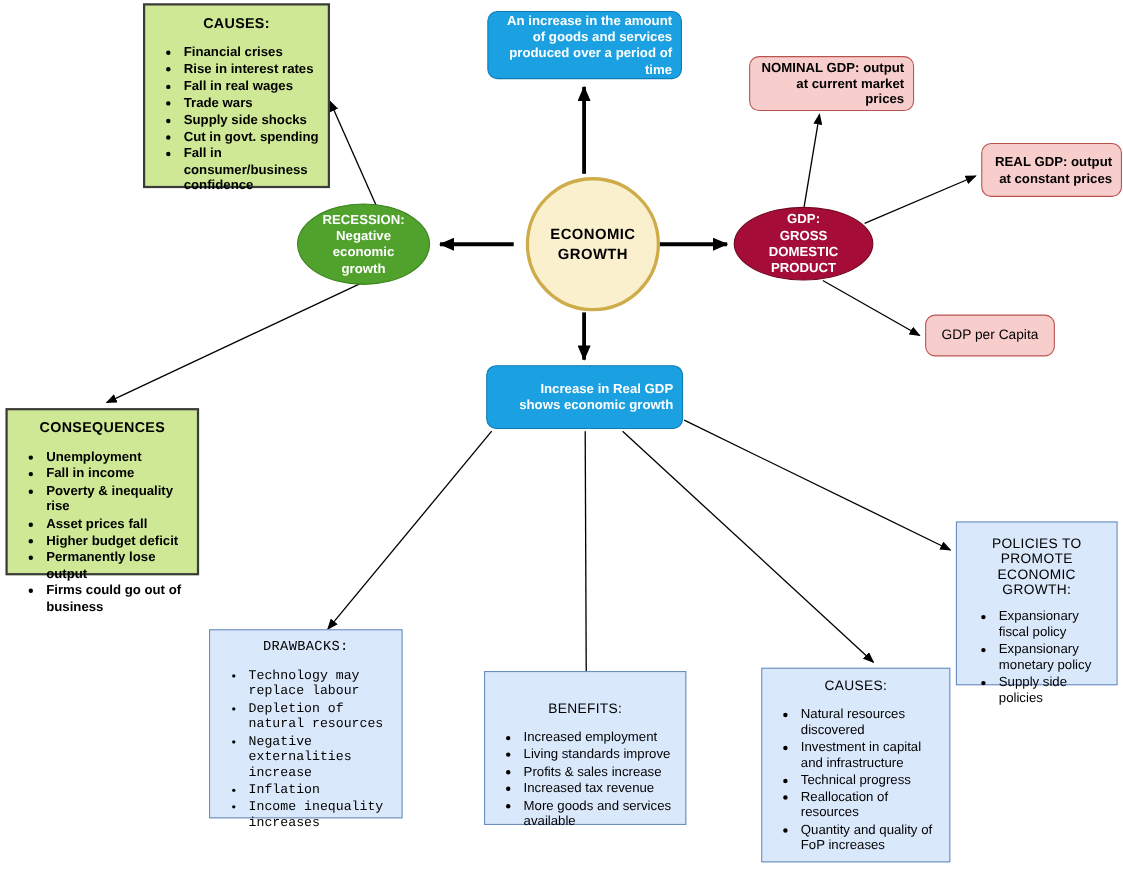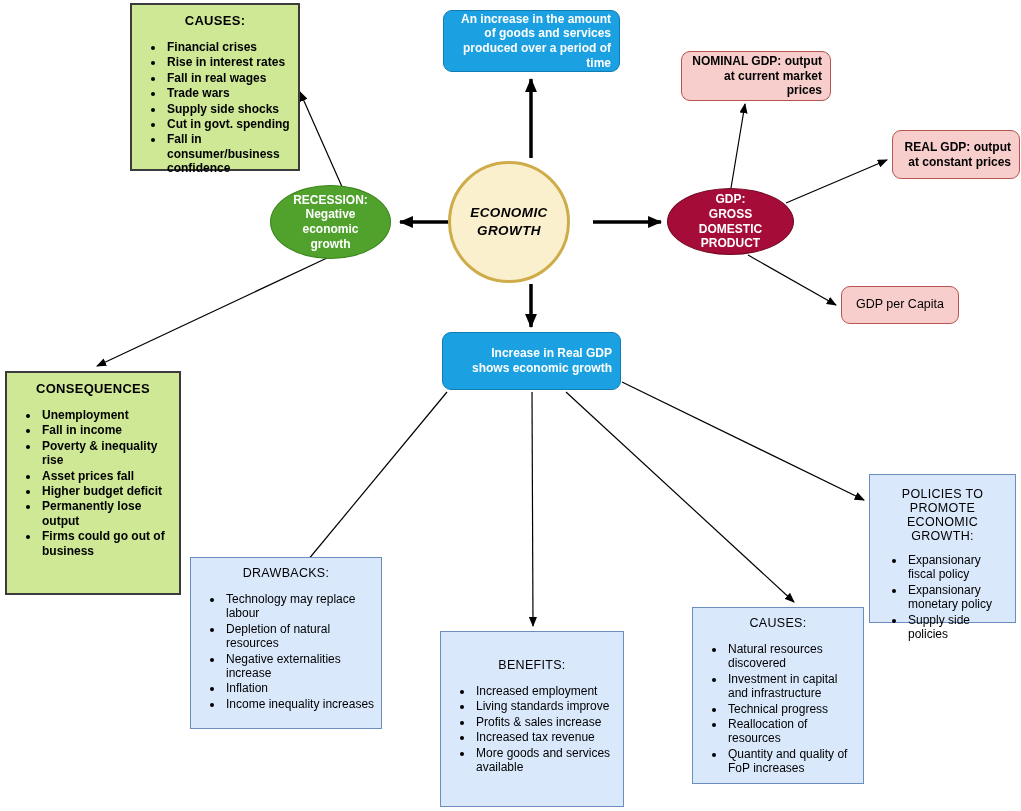--- a/index.html
+++ b/index.html
@@ -106,32 +106,32 @@
     <span>GDP per Capita</span>
   </div>
 
   <div class="node ellipse green" style="left:270px;top:185px;width:121px;height:74px;">
     <span>
       <span class="line1">RECESSION:</span>
       <span class="line2">Negative economic growth</span>
     </span>
   </div>
 
-  <div class="node circle" style="left:448px;top:161px;width:122px;height:122px;font-style:italic;">
+  <div class="node circle" style="left:478px;top:161px;width:122px;height:122px;">
     <span style="width:95px;">ECONOMIC GROWTH</span>
   </div>
 
   <div class="node ellipse darkred" style="left:667px;top:188px;width:127px;height:67px;">
     <span>
       <span class="line1">GDP:</span>
       <span class="line2">GROSS DOMESTIC PRODUCT</span>
     </span>
   </div>
 
-  <div class="node listbox green" style="left:5px;top:371px;width:176px;height:224px;">
+  <div class="node listbox green" style="left:5px;top:371px;width:176px;height:152px;">
     <div class="box-title">CONSEQUENCES</div>
     <ul class="bullets">
         <li>Unemployment</li>
         <li>Fall in income</li>
         <li>Poverty &amp; inequality rise</li>
         <li>Asset prices fall</li>
         <li>Higher budget deficit</li>
         <li>Permanently lose output</li>
         <li>Firms could go out of business</li>
       </ul>
@@ -143,32 +143,32 @@
 
   <div class="node listbox lightblue" style="left:869px;top:431px;width:147px;height:149px;padding-top:12px;margin-top:43px;">
     <div class="box-title">POLICIES TO PROMOTE ECONOMIC GROWTH:</div>
     <ul class="bullets" style="padding-left:30px;margin-top:10px;">
         <li>Expansionary fiscal policy</li>
         <li>Expansionary monetary policy</li>
         <li>Supply side policies</li>
       </ul>
   </div>
 
-  <div class="node listbox lightblue" style="left:190px;top:557px;width:192px;height:172px;">
+  <div class="node listbox lightblue" style="left:190px;top:572px;width:176px;height:172px;font-family:Liberation Mono, monospace;">
     <div class="box-title">DRAWBACKS:</div>
     <ul class="bullets">
         <li>Technology may replace labour</li>
         <li>Depletion of natural resources</li>
         <li>Negative externalities increase</li>
         <li>Inflation</li>
         <li>Income inequality increases</li>
       </ul>
   </div>
 
-  <div class="node listbox lightblue" style="left:440px;top:631px;width:184px;height:176px;padding-top:26px;">
+  <div class="node listbox lightblue" style="left:440px;top:610px;width:184px;height:140px;padding-top:26px;">
     <div class="box-title">BENEFITS:</div>
     <ul class="bullets">
         <li>Increased employment</li>
         <li>Living standards improve</li>
         <li>Profits &amp; sales increase</li>
         <li>Increased tax revenue</li>
         <li>More goods and services available</li>
       </ul>
   </div>
 

